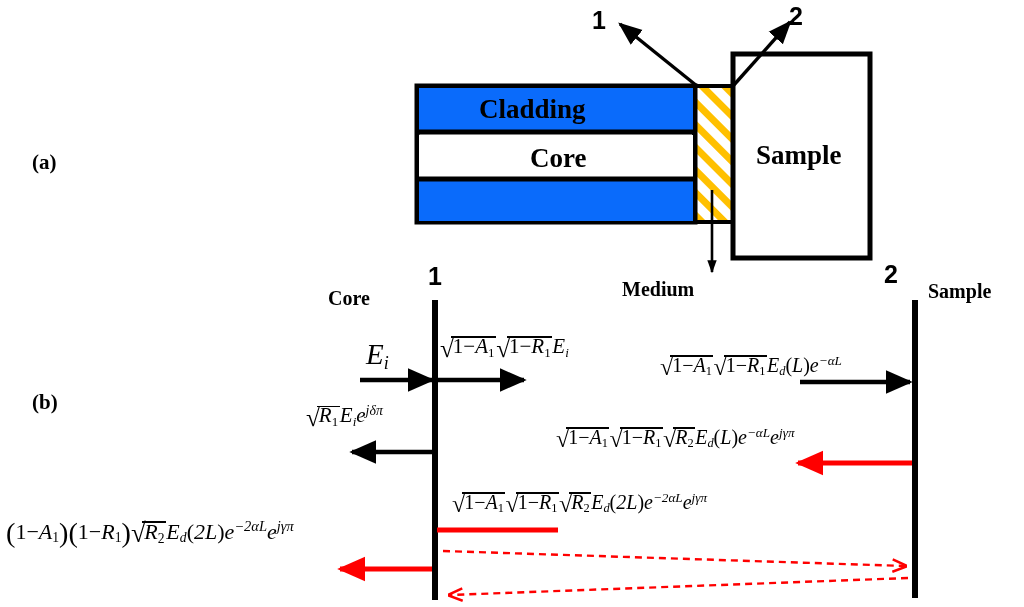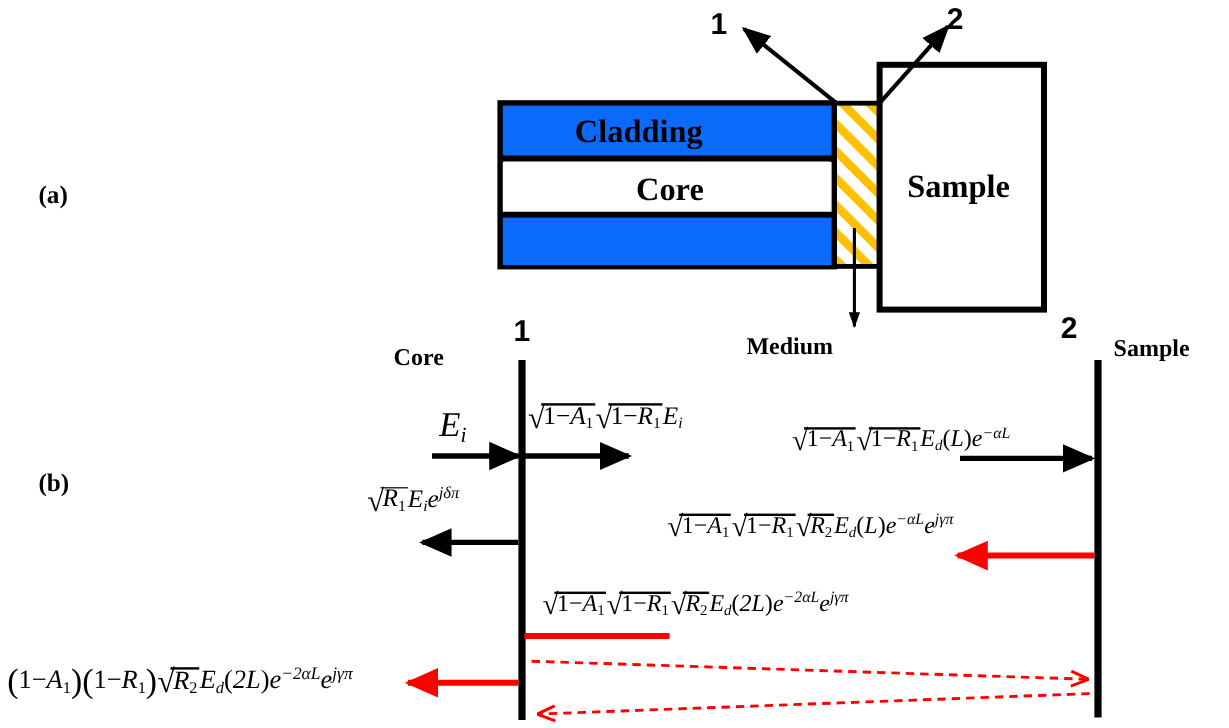--- a/index.html
+++ b/index.html
@@ -144,17 +144,17 @@
   </div>
 
   <div class="lbl formula" style="left:556px;top:426px;font-size:20px;">
     <span class="rad"><span class="radsym">√</span><span class="radbar"></span><span class="radin"><span>1</span><span>−</span><span class="mi">A</span><span class="sub">1</span></span></span><span class="rad"><span class="radsym">√</span><span class="radbar"></span><span class="radin"><span>1</span><span>−</span><span class="mi">R</span><span class="sub">1</span></span></span><span class="rad"><span class="radsym">√</span><span class="radbar"></span><span class="radin"><span class="mi">R</span><span class="sub">2</span></span></span><span class="mi">E</span><span class="subi">d</span><span>(</span><span class="mi">L</span><span>)</span><span class="mi">e</span><span class="sup">−αL</span><span class="mi">e</span><span class="sup"><span>j</span><span>γ</span><span>π</span></span>
   </div>
 
   <div class="lbl formula" style="left:452px;top:491px;font-size:20px;">
     <span class="rad"><span class="radsym">√</span><span class="radbar"></span><span class="radin"><span>1</span><span>−</span><span class="mi">A</span><span class="sub">1</span></span></span><span class="rad"><span class="radsym">√</span><span class="radbar"></span><span class="radin"><span>1</span><span>−</span><span class="mi">R</span><span class="sub">1</span></span></span><span class="rad"><span class="radsym">√</span><span class="radbar"></span><span class="radin"><span class="mi">R</span><span class="sub">2</span></span></span><span class="mi">E</span><span class="subi">d</span><span>(</span><span class="mi">2L</span><span>)</span><span class="mi">e</span><span class="sup">−2αL</span><span class="mi">e</span><span class="sup"><span>j</span><span>γ</span><span>π</span></span>
   </div>
 
-  <div class="lbl formula" style="left:6px;top:519px;font-size:22px;margin-top:36px;">
+  <div class="lbl formula" style="left:6px;top:519px;font-size:22px;">
     <span class="bigparen">(</span><span>1</span><span>−</span><span class="mi">A</span><span class="sub">1</span><span class="bigparen">)</span><span class="bigparen">(</span><span>1</span><span>−</span><span class="mi">R</span><span class="sub">1</span><span class="bigparen">)</span><span class="rad"><span class="radsym">√</span><span class="radbar"></span><span class="radin"><span class="mi">R</span><span class="sub">2</span></span></span><span class="mi">E</span><span class="subi">d</span><span>(</span><span class="mi">2L</span><span>)</span><span class="mi">e</span><span class="sup">−2αL</span><span class="mi">e</span><span class="sup"><span>j</span><span>γ</span><span>π</span></span>
   </div>
 
 </div>
 
 </body></html>

